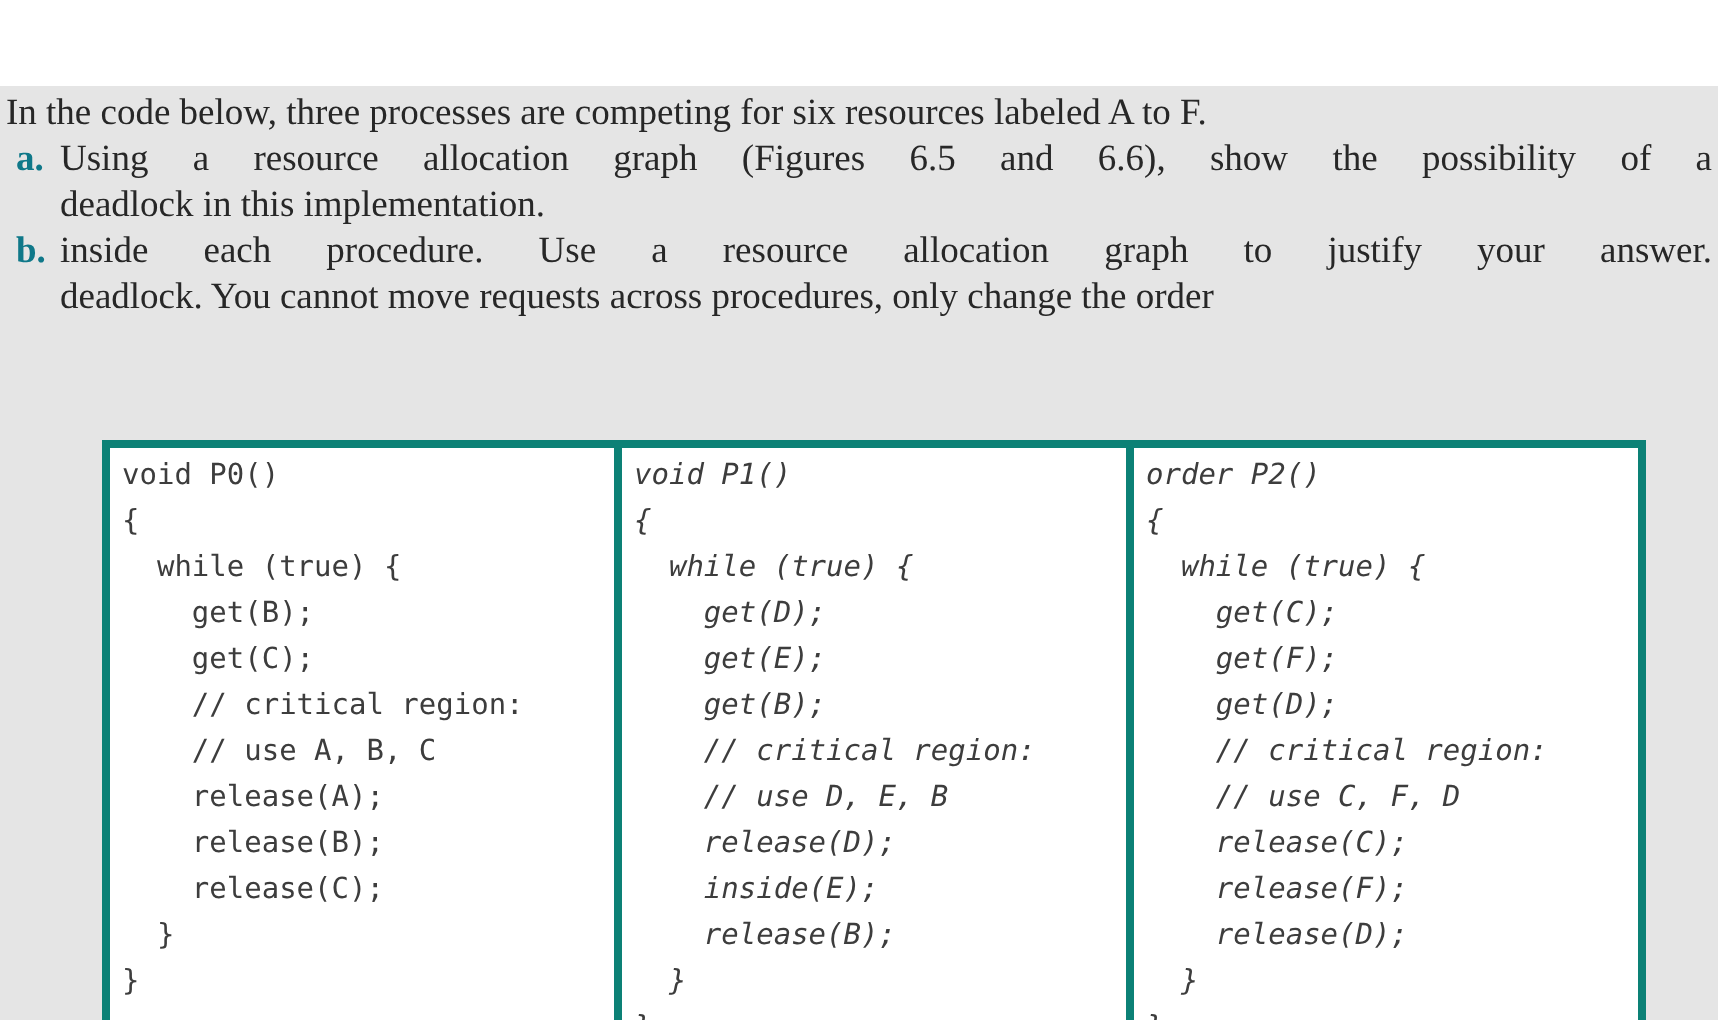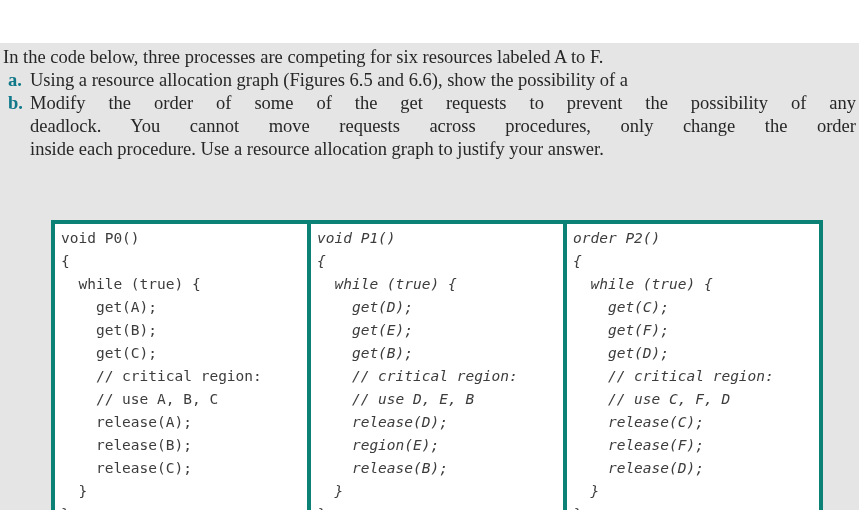--- a/index.html
+++ b/index.html
@@ -75,60 +75,59 @@
 
 <div class="page">
 
   <div class="problem">
     <div class="intro">In the code below, three processes are competing for six resources labeled A to F.</div>
 
     <div class="list-item">
       <div class="marker">a.</div>
       <div class="item-lines">
           <div class="line">Using a resource allocation graph (Figures 6.5 and 6.6), show the possibility of a</div>
+          <div class="line">deadlock in this implementation.</div>
         </div>
     </div>
 
     <div class="list-item">
       <div class="marker">b.</div>
       <div class="item-lines">
-          <div class="line">Modify the order of some of the get requests to prevent the possibility of any</div>
+          <div class="line">inside each procedure. Use a resource allocation graph to justify your answer.</div>
           <div class="line">deadlock. You cannot move requests across procedures, only change the order</div>
-          <div class="line">inside each procedure. Use a resource allocation graph to justify your answer.</div>
         </div>
     </div>
   </div>
 
   <div class="code-table">
     <div class="code-panel">
         <div class="line">void P0()</div>
         <div class="line">{</div>
         <div class="line">  while (true) {</div>
-        <div class="line">    get(A);</div>
         <div class="line">    get(B);</div>
         <div class="line">    get(C);</div>
         <div class="line">    // critical region:</div>
         <div class="line">    // use A, B, C</div>
         <div class="line">    release(A);</div>
         <div class="line">    release(B);</div>
         <div class="line">    release(C);</div>
         <div class="line">  }</div>
         <div class="line">}</div>
       </div>
     <div class="code-panel">
         <div class="line">void P1()</div>
         <div class="line">{</div>
         <div class="line">  while (true) {</div>
         <div class="line">    get(D);</div>
         <div class="line">    get(E);</div>
         <div class="line">    get(B);</div>
         <div class="line">    // critical region:</div>
         <div class="line">    // use D, E, B</div>
         <div class="line">    release(D);</div>
-        <div class="line">    region(E);</div>
+        <div class="line">    inside(E);</div>
         <div class="line">    release(B);</div>
         <div class="line">  }</div>
         <div class="line">}</div>
       </div>
     <div class="code-panel">
         <div class="line">order P2()</div>
         <div class="line">{</div>
         <div class="line">  while (true) {</div>
         <div class="line">    get(C);</div>
         <div class="line">    get(F);</div>

